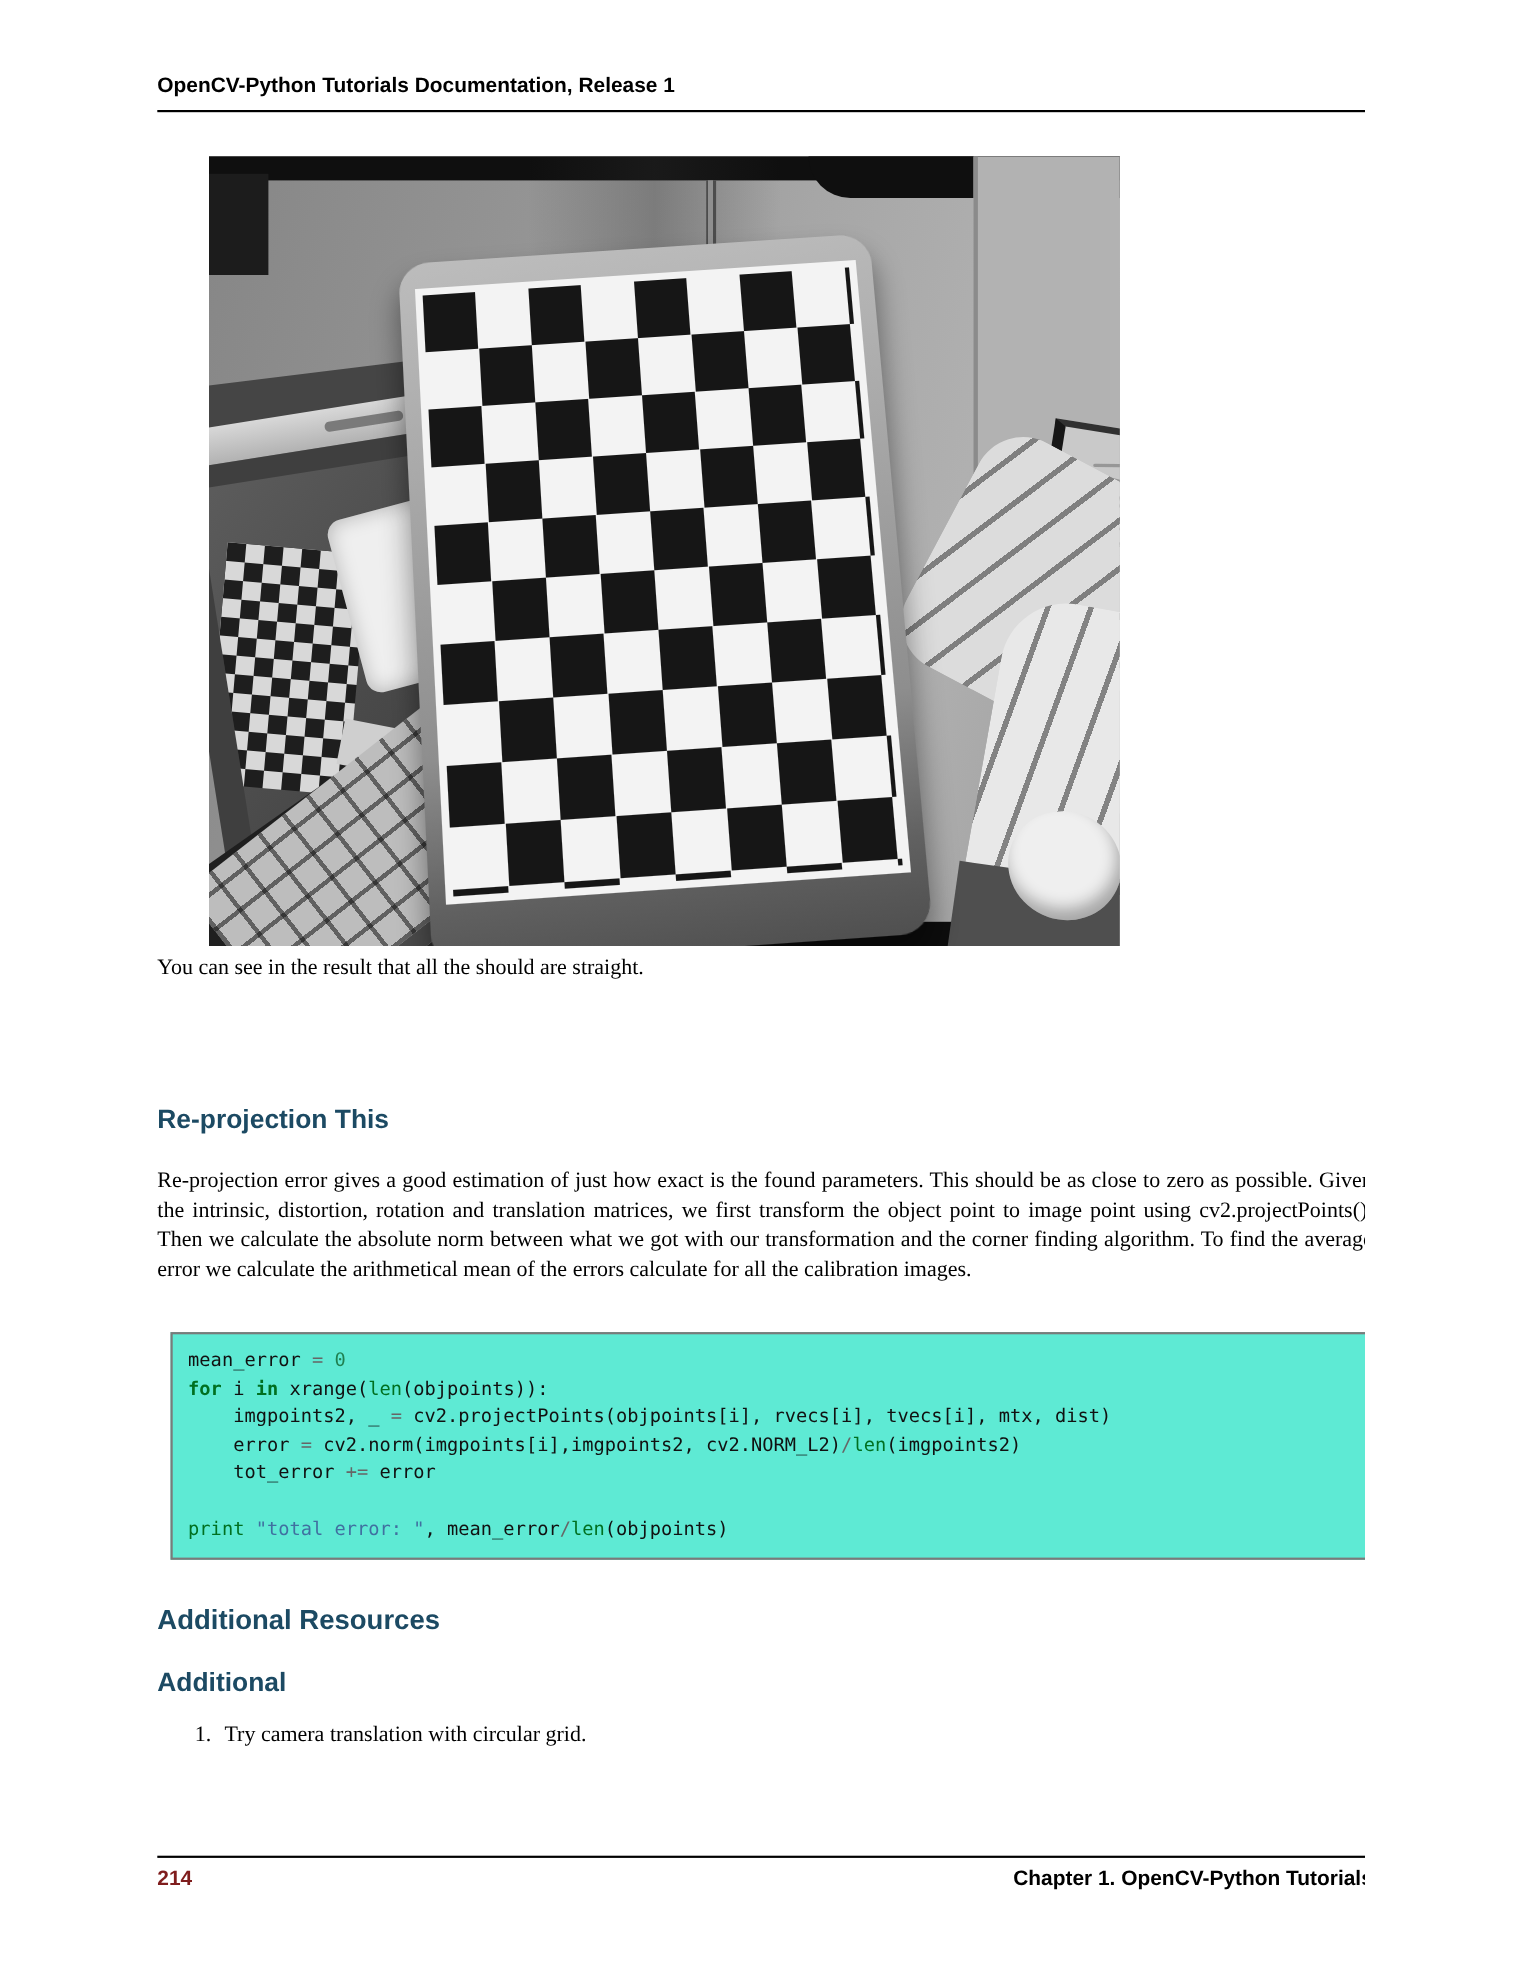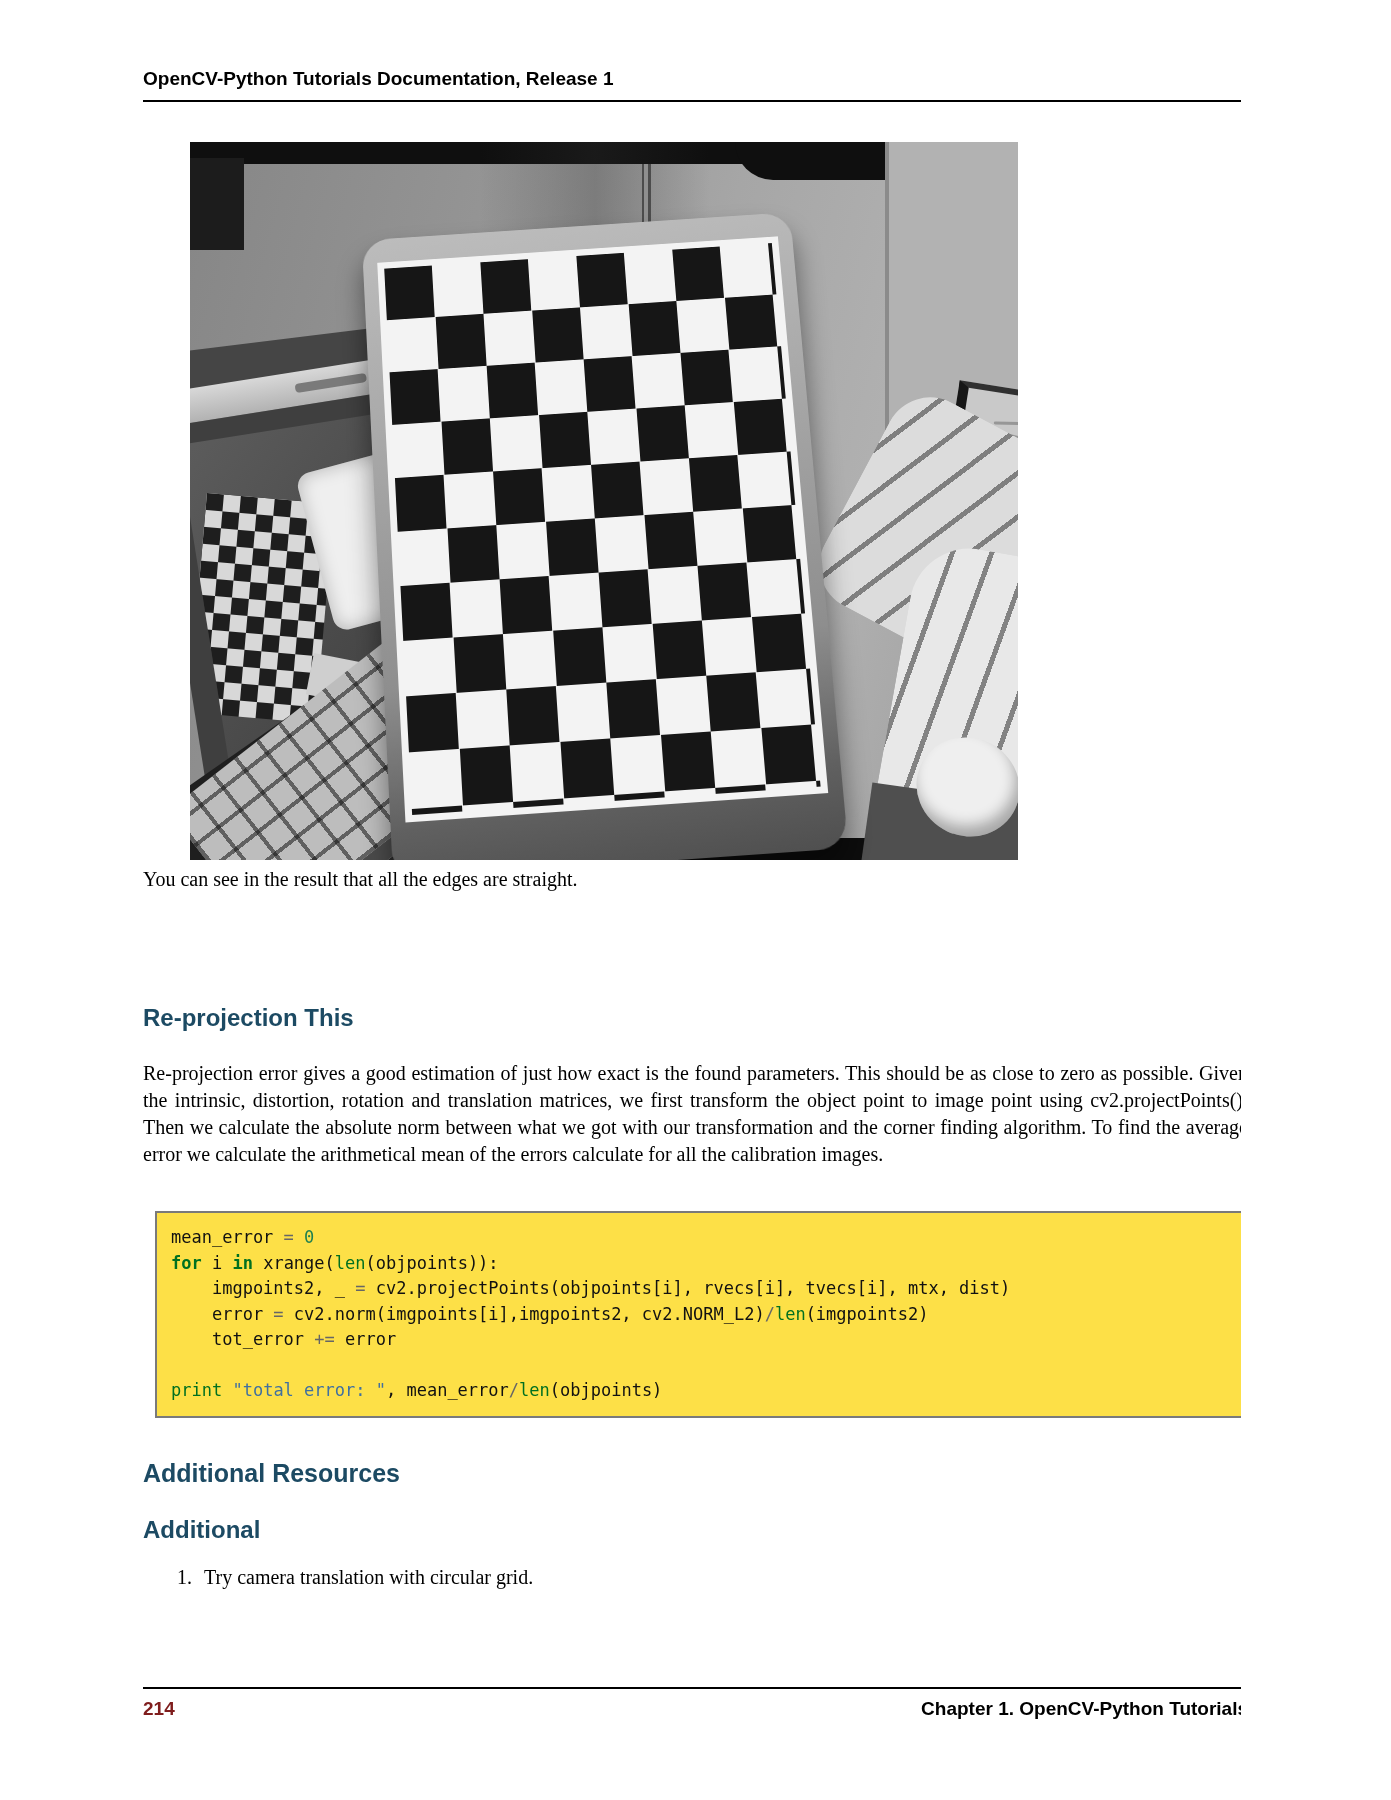--- a/index.html
+++ b/index.html
@@ -20,21 +20,21 @@
   .para{position:absolute;left:143px;width:1105px;font-size:20px;line-height:27px;color:#000;}
   .just{text-align:justify;}
   .sec-h{position:absolute;left:143px;font-family:"Liberation Sans",sans-serif;font-weight:bold;
          color:#1c4a63;}
   .b{font-weight:normal;}
   .list-item{position:absolute;left:177px;top:1566px;font-size:20px;color:#000;}
   .list-item .num{margin-right:12px;}
 
   
   .codeblock{position:absolute;left:155px;top:1211px;width:1098px;box-sizing:border-box;
-             border:2px solid #7a7a7a;background:#fde047;padding:12px 14px;
+             border:2px solid #7a7a7a;background:#5eead4;padding:12px 14px;
              font-family:"DejaVu Sans Mono",monospace;font-size:17px;line-height:25.5px;color:#111;
              white-space:pre;}
   .tok-k{color:#007020;font-weight:bold;}
   .tok-b{color:#007020;}
   .tok-n{color:#208050;}
   .tok-o{color:#666666;}
   .tok-s{color:#4070a0;}
 
   
   .photo{position:absolute;left:190px;top:142px;width:828px;height:718px;overflow:hidden;
@@ -152,21 +152,21 @@
 
     <div class="ph-boardwrap">
       <div class="ph-board">
         <div class="ph-checks">
           <div class="ph-checks-inner"></div>
         </div>
       </div>
     </div>
   </div>
 
-  <div class="para" style="top:866px;">You can see in the result that all the edges are straight.</div>
+  <div class="para" style="top:866px;">You can see in the result that all the should are straight.</div>
 
 
   <div class="sec-h" style="top:1004px;font-size:24px;">Re-projection This</div>
 
   <div class="para just" style="top:1060px;"><span>Re-projection error gives a good estimation of just how exact is the found parameters. This should be as close to zero as possible. Given the intrinsic, distortion, rotation and translation matrices, we first transform the object point to image point using </span><span class="b">cv2.projectPoints</span><span>(). Then we calculate the absolute norm between what we got with our transformation and the corner finding algorithm. To find the average error we calculate the arithmetical mean of the errors calculate for all the calibration images.</span></div>
 
   <div class="codeblock"><div class="code-line"><span>mean_error </span><span class="tok-o">=</span><span> </span><span class="tok-n">0</span></div><div class="code-line"><span class="tok-k">for</span><span> i </span><span class="tok-k">in</span><span> xrange(</span><span class="tok-b">len</span><span>(objpoints)):</span></div><div class="code-line"><span>    imgpoints2, _ </span><span class="tok-o">=</span><span> cv2.projectPoints(objpoints[i], rvecs[i], tvecs[i], mtx, dist)</span></div><div class="code-line"><span>    error </span><span class="tok-o">=</span><span> cv2.norm(imgpoints[i],imgpoints2, cv2.NORM_L2)</span><span class="tok-o">/</span><span class="tok-b">len</span><span>(imgpoints2)</span></div><div class="code-line"><span>    tot_error </span><span class="tok-o">+=</span><span> error</span></div><div class="code-line">&nbsp;</div><div class="code-line"><span class="tok-b">print</span><span> </span><span class="tok-s">"total error: "</span><span>, mean_error</span><span class="tok-o">/</span><span class="tok-b">len</span><span>(objpoints)</span></div></div>
 
   <div class="sec-h" style="top:1459px;font-size:25px;">Additional Resources</div>
 

